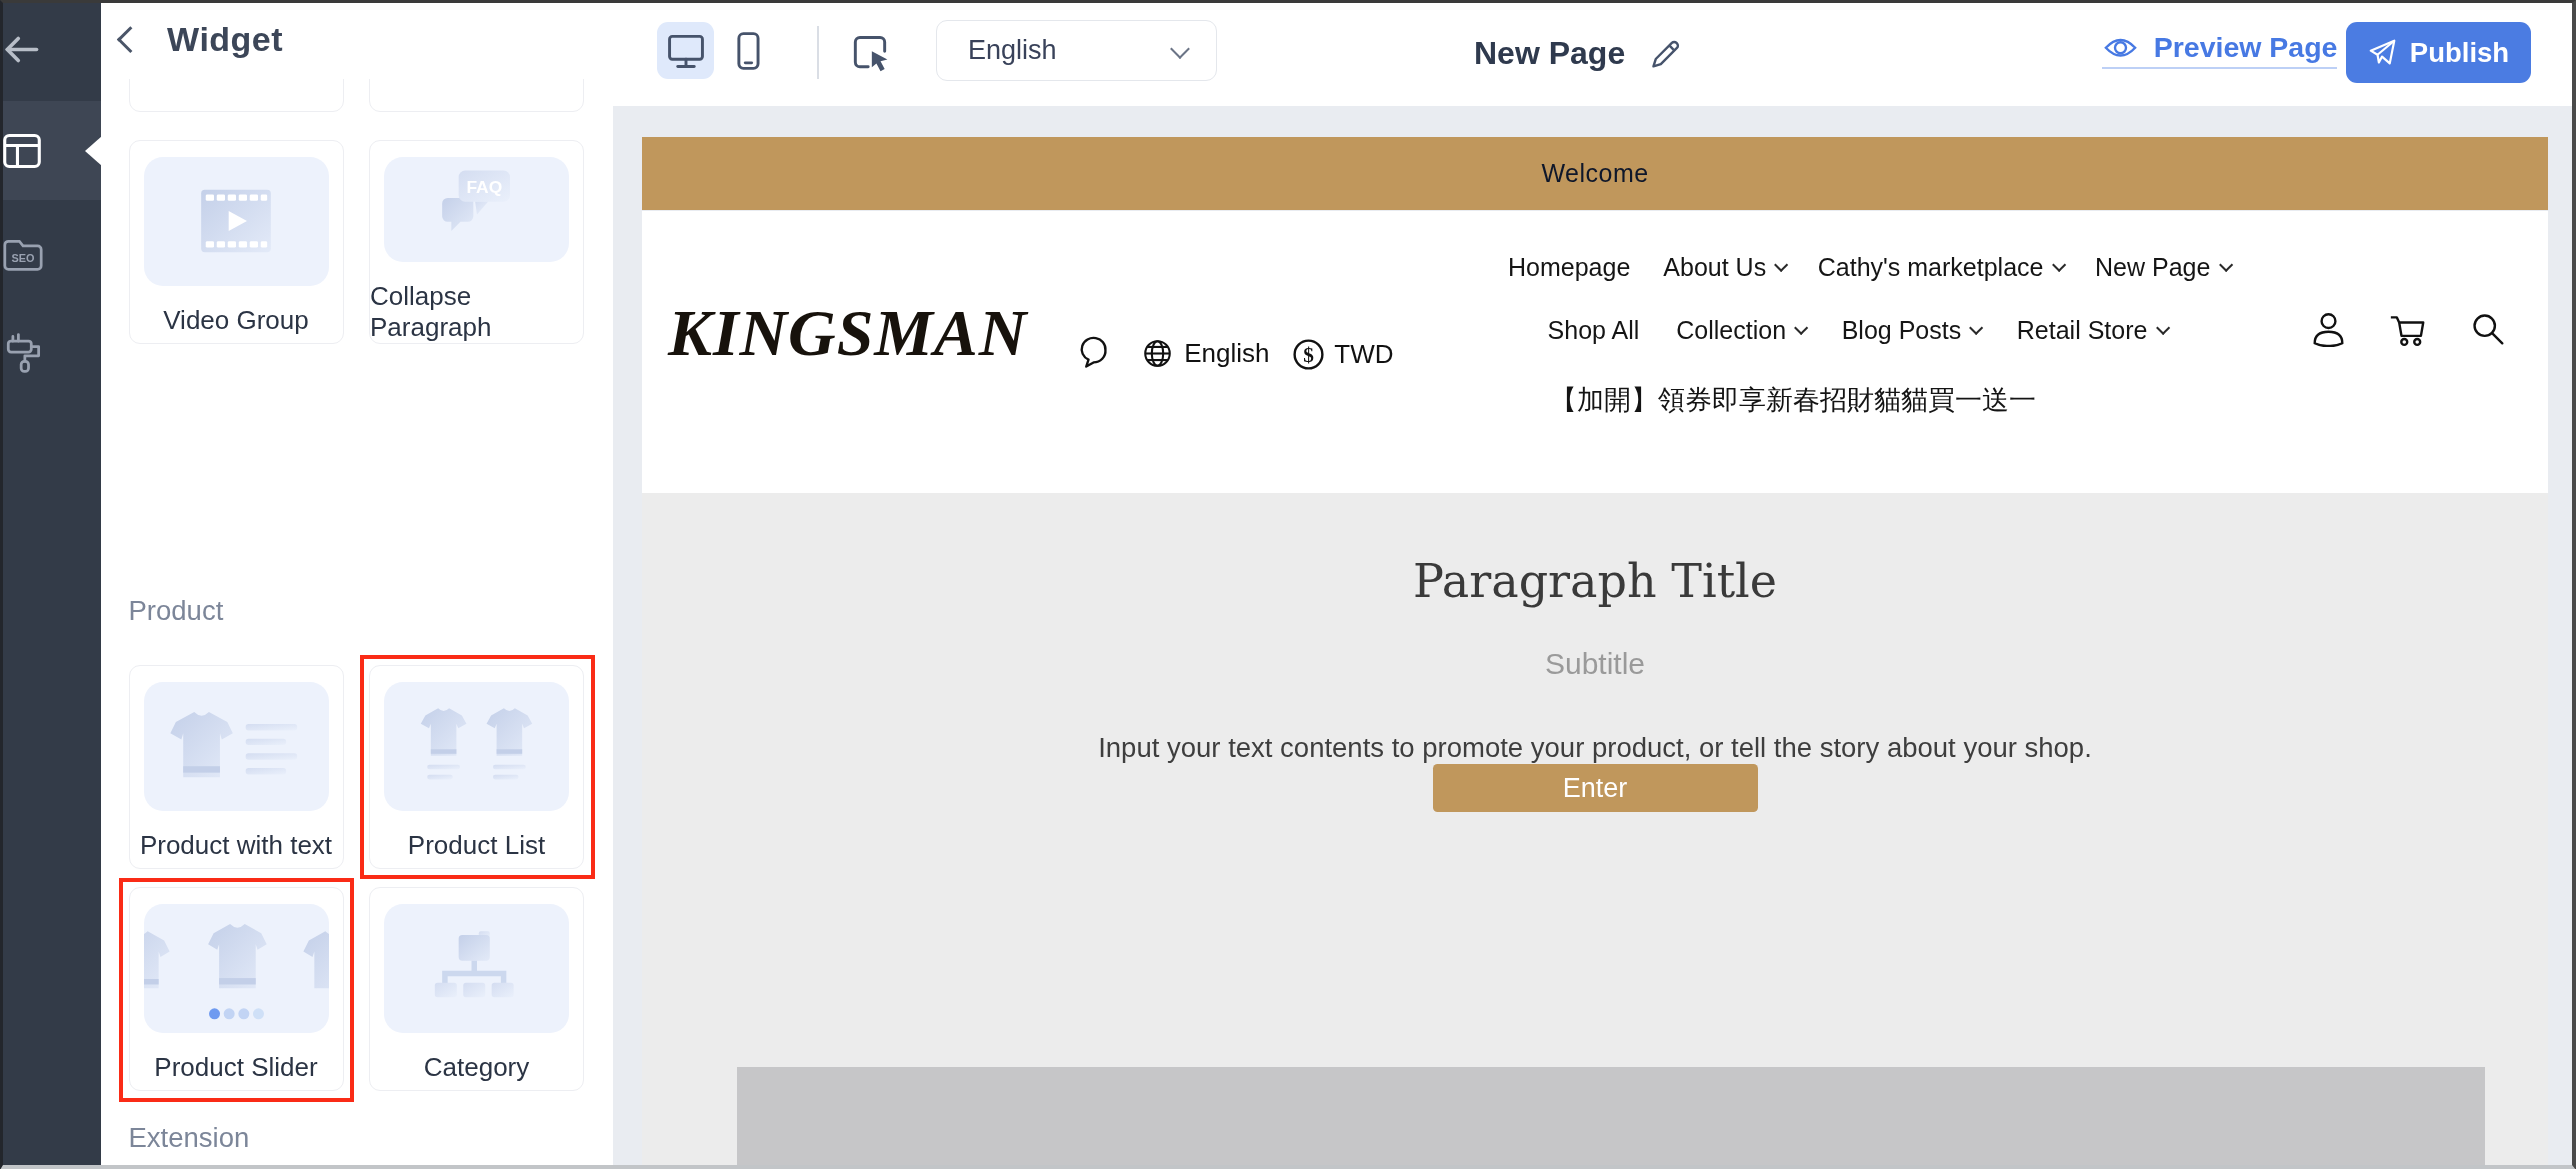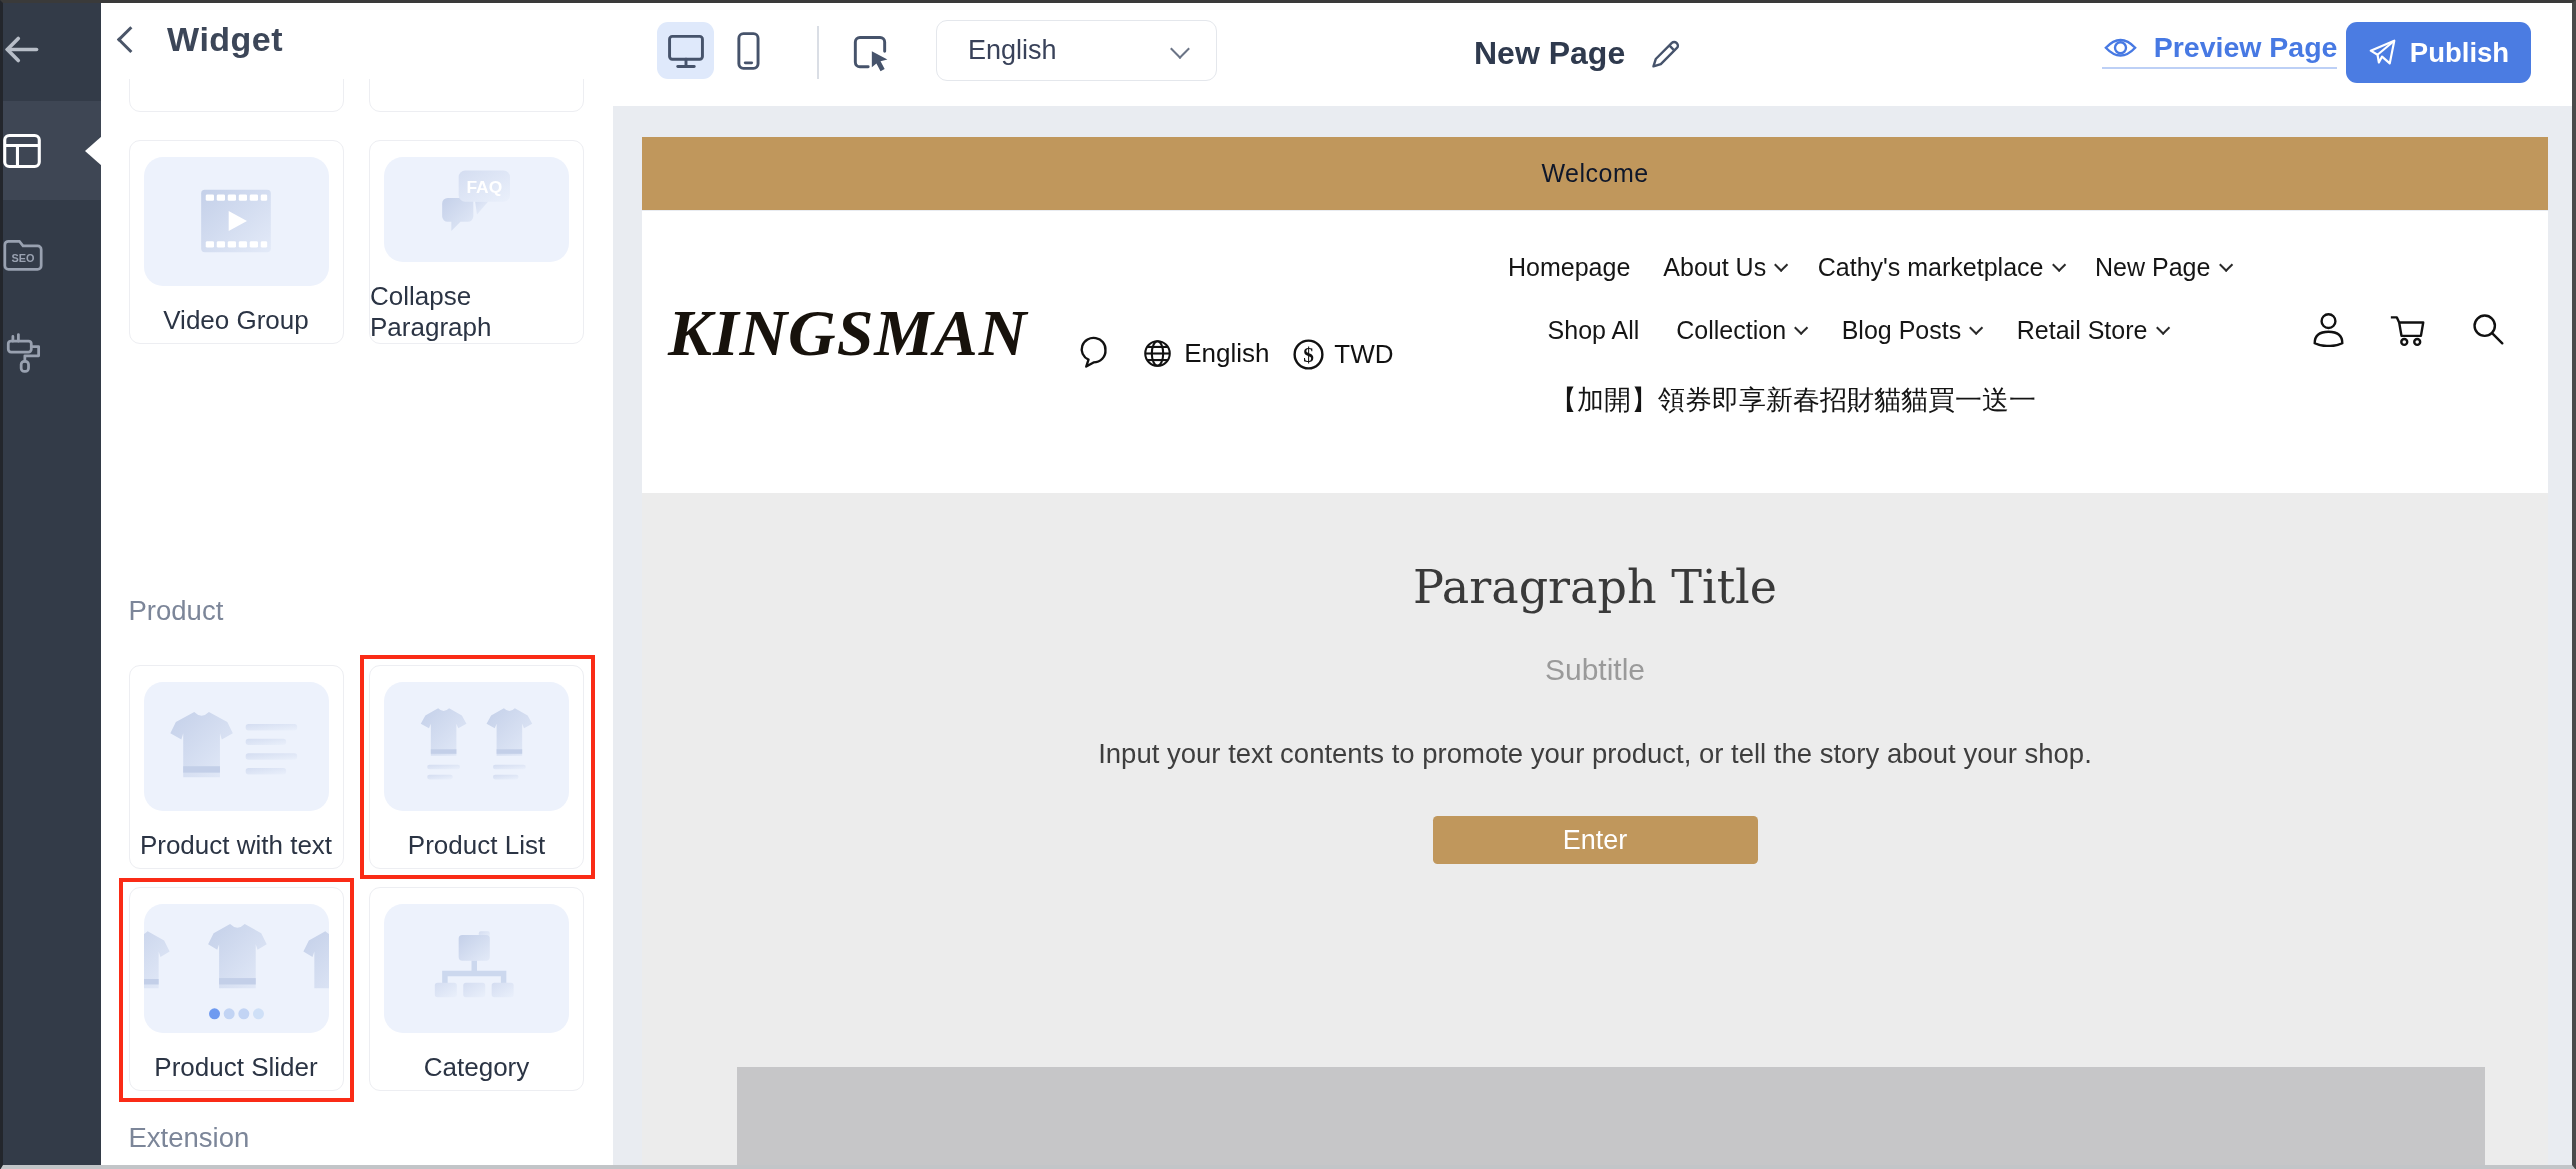--- a/index.html
+++ b/index.html
@@ -69,25 +69,25 @@
   .lang-row{position:absolute;left:498px;top:125px;display:flex;align-items:center;gap:9.2px;font-size:26px;color:#111}
   .cur-row{position:absolute;left:648px;top:125px;display:flex;align-items:center;gap:7.3px;font-size:26px;color:#111}
   .nav1{position:absolute;top:42px;right:319px;display:flex;gap:33px;font-size:25px;color:#151515;white-space:nowrap}
   .nav2{position:absolute;top:105px;right:382px;display:flex;gap:37px;font-size:25px;color:#151515;white-space:nowrap}
   .nav-item{display:flex;align-items:center;gap:8.3px}
   .nchev{display:inline-block;width:8.3px;height:8.3px;border-right:2.3px solid #2a2a2a;border-bottom:2.3px solid #2a2a2a;
     transform:rotate(45deg) translateY(-2.8px)}
   .hicons{position:absolute;top:99px;right:42px;display:flex;gap:42px;align-items:center}
   .promo{position:absolute;top:171px;right:512px;font-size:27px;color:#141414}
   .gray-section{position:absolute;left:0;top:387px;width:1906px;height:676px;background:#ececec;text-align:center}
-  .p-title{margin:16px;padding-top:51px;font-family:"DejaVu Serif","Liberation Serif",serif;
+  .p-title{margin:10px;padding-top:51px;font-family:"DejaVu Serif","Liberation Serif",serif;
     font-size:46px;font-weight:normal;color:#3a3a3a}
   .p-sub{margin-top:39px;font-size:30px;color:#9a9a9a}
   .p-body{margin-top:51px;font-size:27.5px;color:#3e3e3e}
-  .enter-btn{margin-top:46px;display:inline-block;width:325px;height:48px;line-height:48px;background:#c0975c;
+  .enter-btn{display:inline-block;width:325px;height:48px;line-height:48px;background:#c0975c;
     border-radius:4.6px;color:#fff;font-size:27px}
   .placeholder{position:absolute;left:95px;top:574px;width:1748px;height:489px;background:#c6c6c8}
 
   svg{display:block}
 </style>
 </head>
 <body>
 
 <svg width="0" height="0" style="position:absolute" aria-hidden="true">
   <defs>

